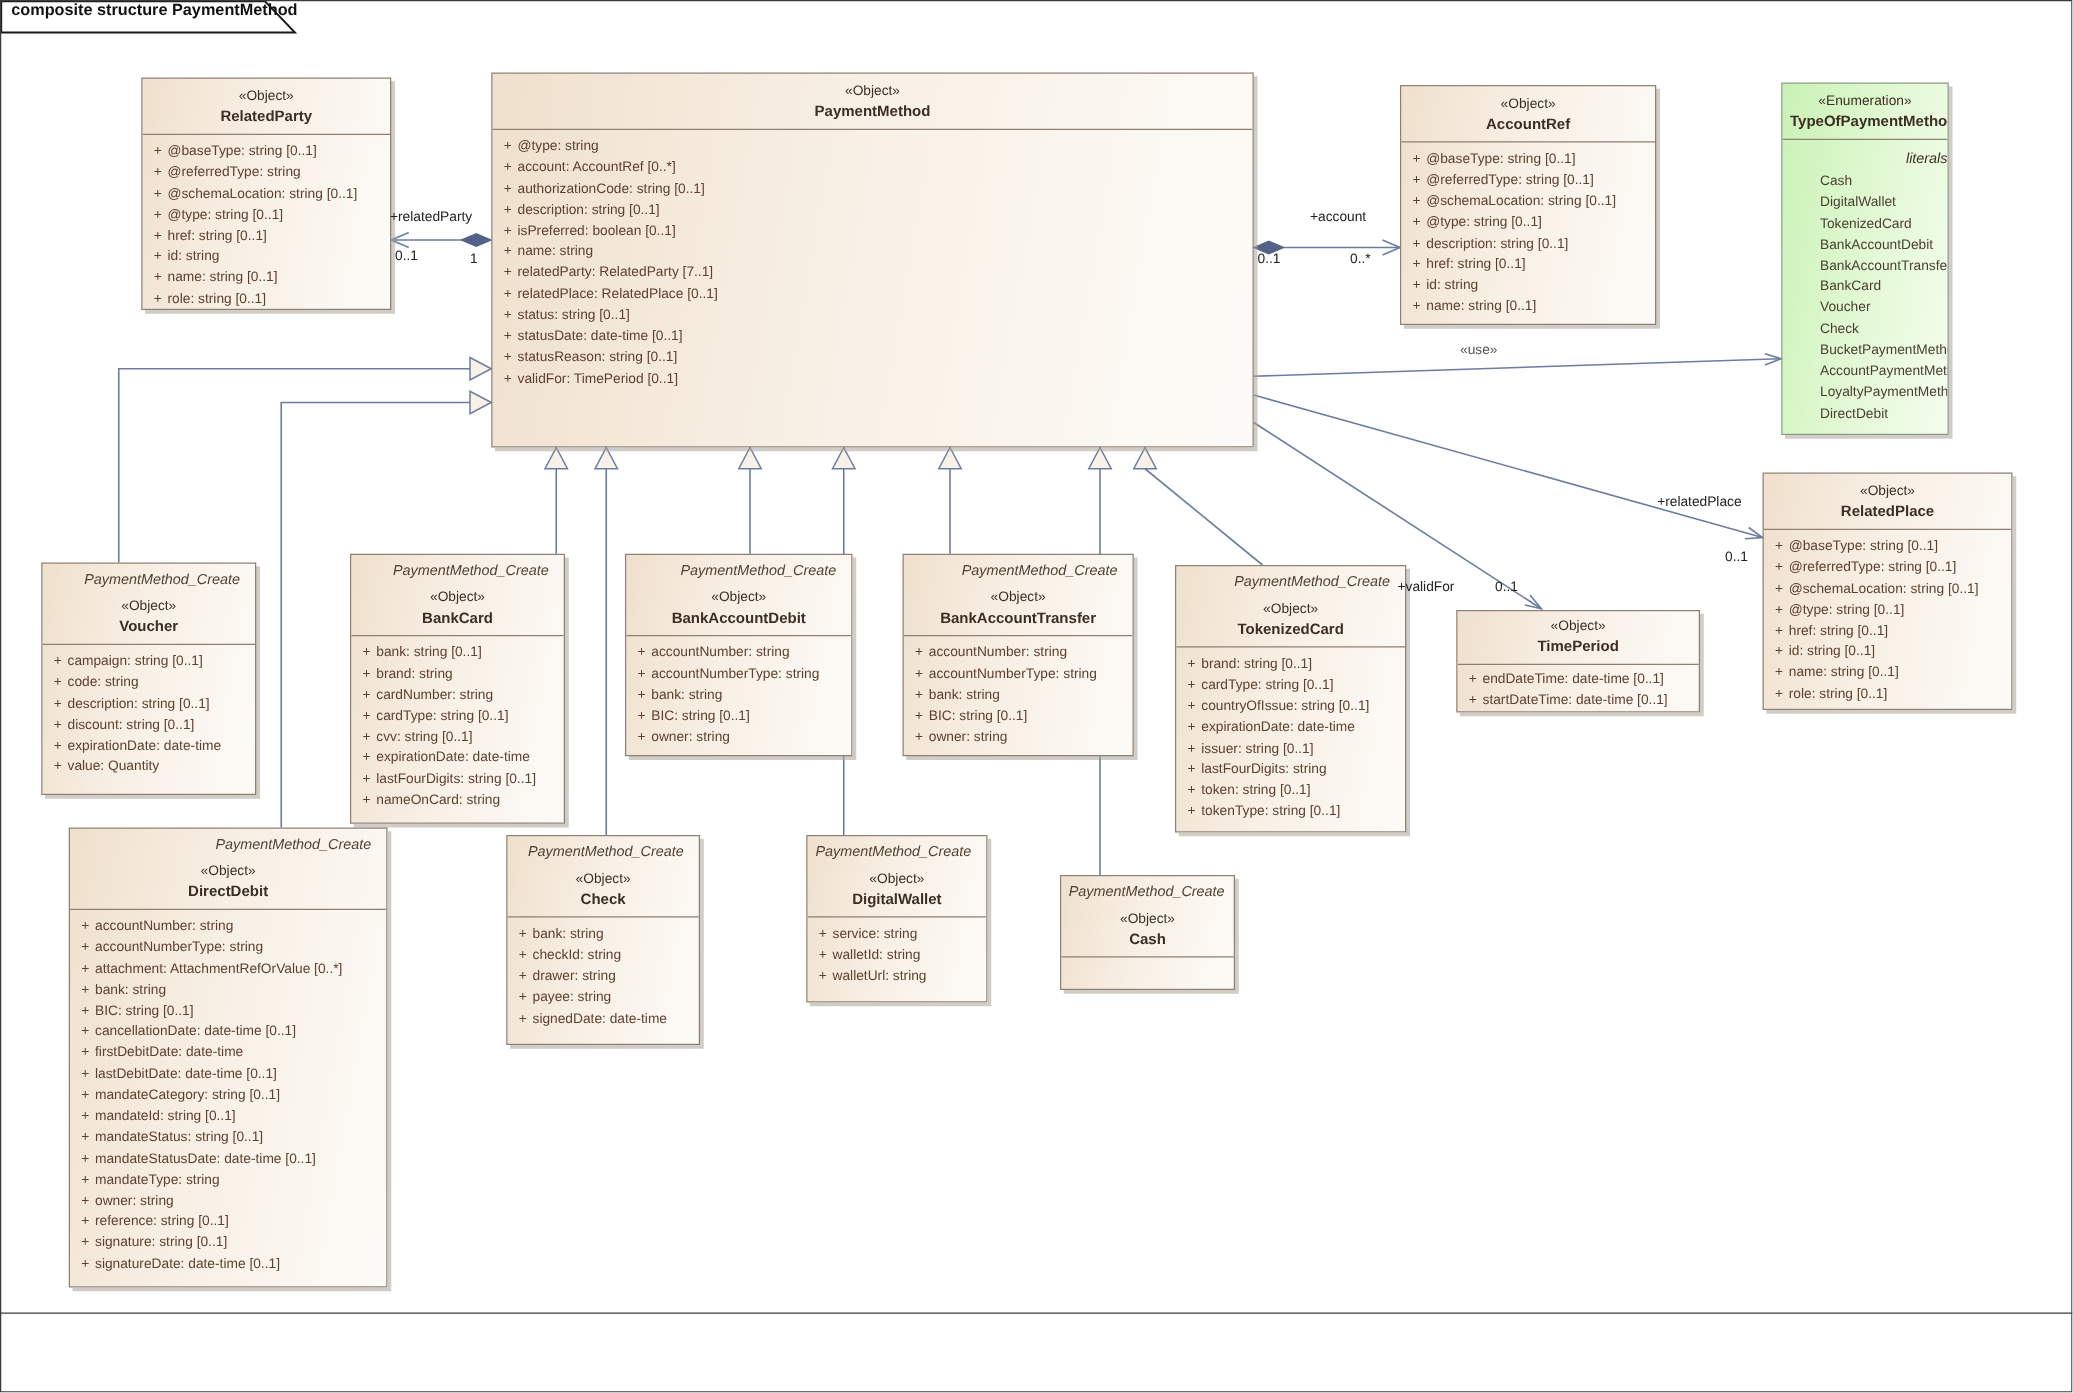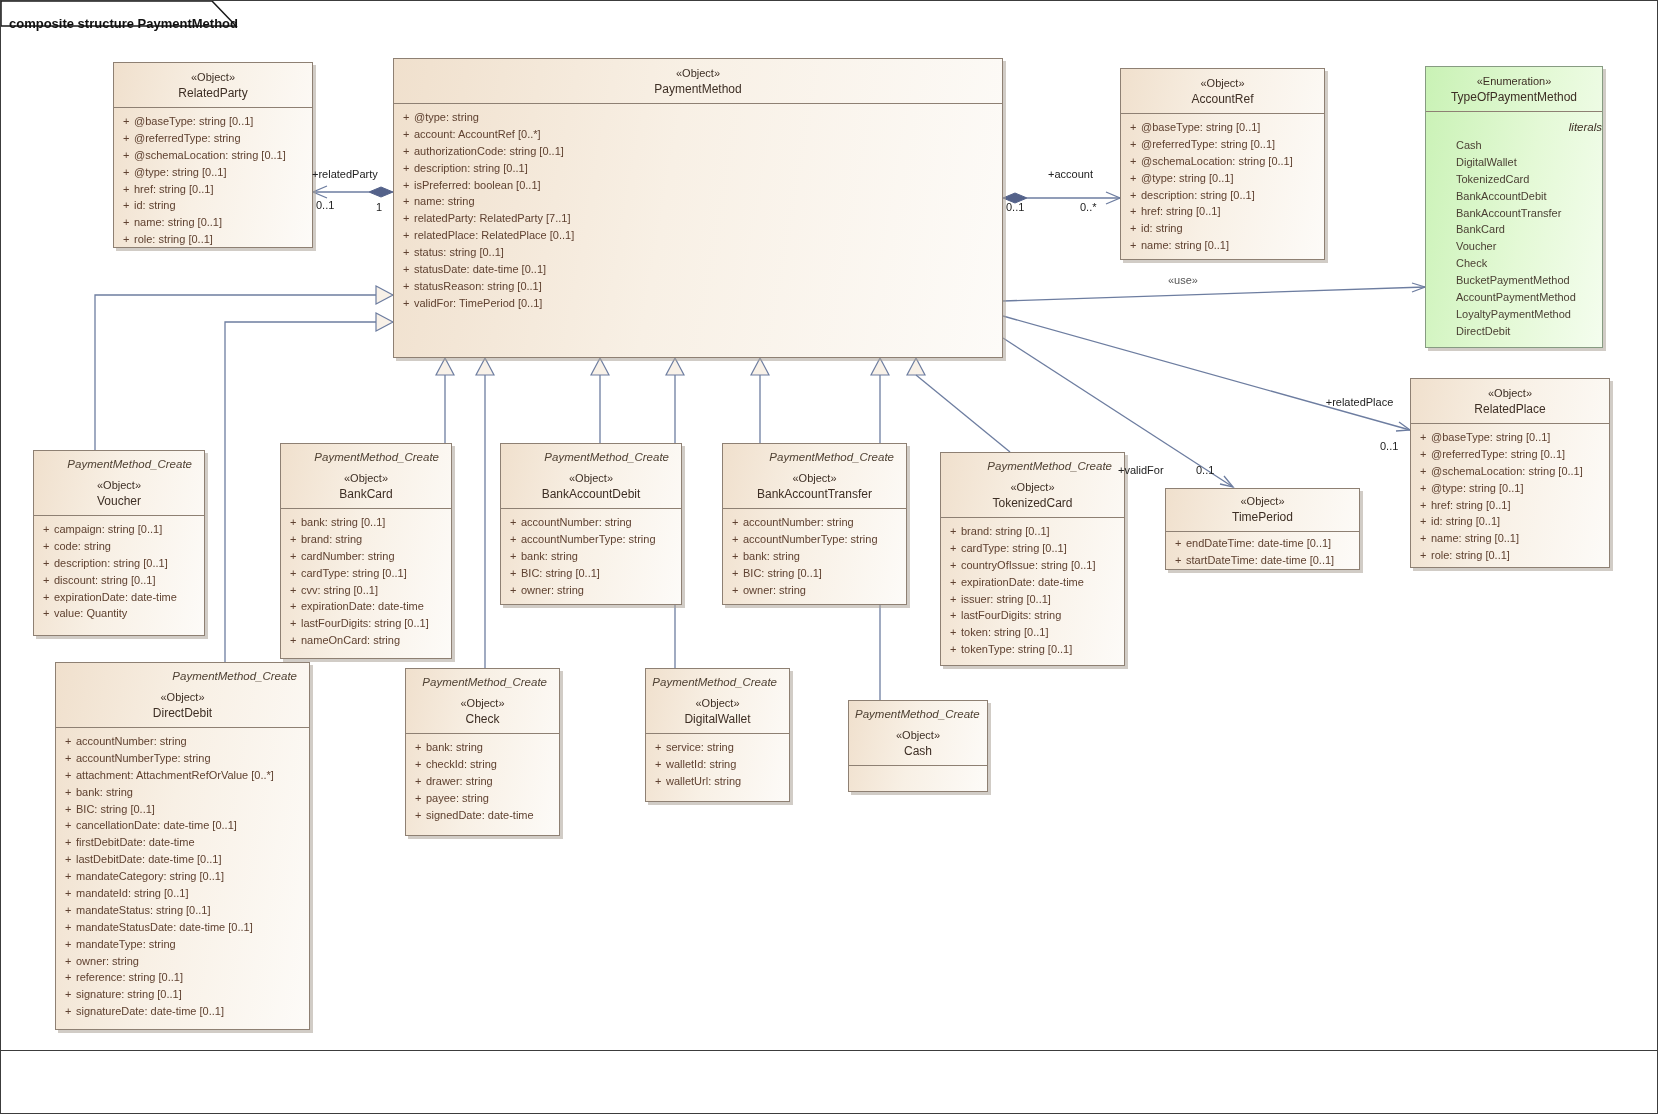--- a/index.html
+++ b/index.html
@@ -13,50 +13,50 @@
   *{box-sizing:border-box;margin:0;padding:0}
   body{background:#ffffff;font-family:"Liberation Sans",sans-serif}
   #canvas{position:relative;width:1658px;height:1114px;background:#ffffff;overflow:hidden}
   .frame{position:absolute;inset:0;border:1px solid #3c3c3c;pointer-events:none}
   .frame-bottom{position:absolute;left:0;width:1658px;top:1050px;border-top:1px solid #3c3c3c}
   .wires{position:absolute;left:0;top:0;width:1658px;height:1114px}
   .wires line,.wires polyline{stroke:var(--line-color);stroke-width:1.3;fill:none}
   .wires .tri{fill:#f8f1e8;stroke:var(--line-color);stroke-width:1.2}
   .wires .diamond{fill:#54628a;stroke:#54628a}
   .tab-svg{position:absolute;left:0;top:0;width:260px;height:30px}
-  .tab-label{position:absolute;left:9px;top:16px;font-size:13px;font-weight:bold;color:#111}
+  .tab-label{position:absolute;left:9px;top:0;font-size:13px;font-weight:bold;color:#111}
 
   .uml-box{
     position:absolute;
     border:1px solid var(--box-border);
     background:linear-gradient(100deg,#f0e0cd 0%,#f8f0e5 45%,#fdfbf8 100%);
     box-shadow:3px 3px 0 rgba(172,163,152,.55);
     overflow:hidden;
   }
   .uml-box.enum{background:linear-gradient(100deg,#c9f2b5 0%,#e4f9d6 55%,#f4fdee 100%);border-color:#879b82}
   .hdr{border-bottom:1px solid var(--box-border);padding:7px 6px 5px 6px;text-align:center}
   .note{font-style:italic;font-size:11.5px;color:var(--note-color);text-align:right;padding:0 6px 8px 0}
   .stereo{font-size:11px;color:var(--title-color);line-height:15px}
-  .cname{font-size:12px;font-weight:normal;color:var(--title-color);line-height:17px}
+  .cname{font-size:12px;font-weight:bold;color:var(--title-color);line-height:17px}
   .attrs{padding-top:5px}
   .attr-row{display:flex;line-height:16.9px;height:16.9px;white-space:nowrap;overflow:hidden}
   .vis{width:20px;padding-left:9px;font-size:11px;color:var(--attr-color);flex:0 0 auto}
   .atext{font-size:11px;color:var(--attr-color)}
   .lit-label{font-style:italic;font-size:11.5px;color:var(--title-color);text-align:right;line-height:20px}
   .lit-row{font-size:11px;color:#4a3f33;line-height:16.9px;height:16.9px;padding-left:30px;white-space:nowrap;overflow:hidden}
 
   .conn-label{position:absolute;font-size:11px;color:var(--label-color);white-space:nowrap}
   .conn-label.use{color:#555}
   .conn-label.r{text-align:center}
 
   
   #box-relatedparty{left:113px;top:62px;width:200px;height:186px}
   #box-paymentmethod{left:393px;top:58px;width:610px;height:300px}
   #box-accountref{left:1120px;top:68px;width:205px;height:192px}
-  #box-typeofpaymentmethod{left:1425px;top:66px;width:178px;height:282px}
+  #box-typeofpaymentmethod{left:1425px;top:66px;width:134px;height:282px}
   #box-relatedplace{left:1410px;top:378px;width:200px;height:190px}
   #box-timeperiod{left:1165px;top:488px;width:195px;height:82px}
   #box-voucher{left:33px;top:450px;width:172px;height:186px}
   #box-bankcard{left:280px;top:443px;width:172px;height:216px}
   #box-bankaccountdebit{left:500px;top:443px;width:182px;height:162px}
   #box-bankaccounttransfer{left:722px;top:443px;width:185px;height:162px}
   #box-tokenizedcard{left:940px;top:452px;width:185px;height:214px}
   #box-directdebit{left:55px;top:662px;width:255px;height:368px}
   #box-check{left:405px;top:668px;width:155px;height:168px}
   #box-digitalwallet{left:645px;top:668px;width:145px;height:134px}

